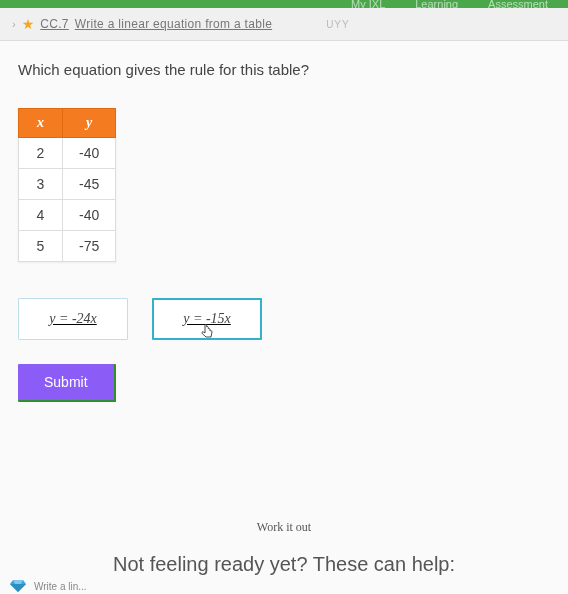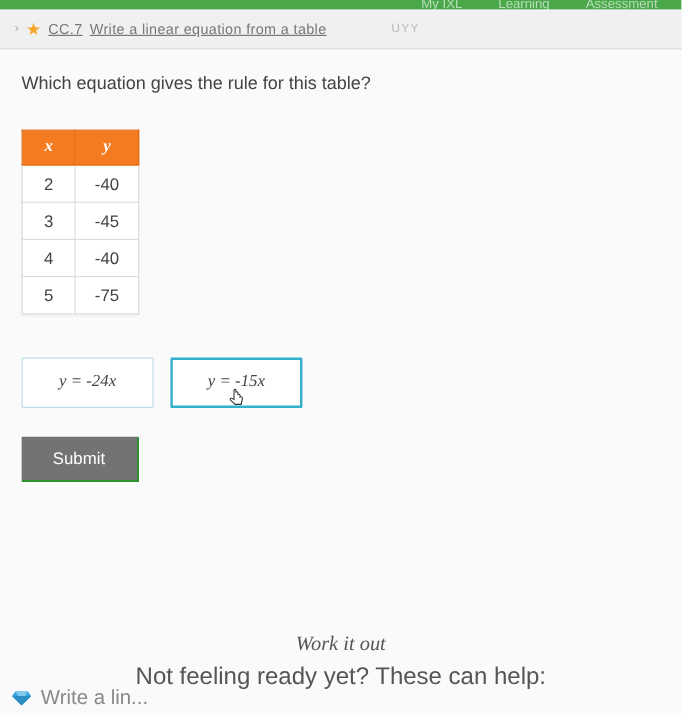--- a/index.html
+++ b/index.html
@@ -64,23 +64,24 @@
     }
     .data-table td {
       background: #fff;
       padding: 7px 16px;
       border: 1px solid #ddd;
       text-align: center;
       color: #444;
     }
     .choices {
       display: flex;
-      gap: 14px;
+      gap: 24px;
       margin-bottom: 24px;
       flex-wrap: nowrap;
+      text-decoration: underline;
     }
     .choice {
       border: 1px solid #bfe0ea;
       background: #fff;
       padding: 12px 16px;
       font-size: 14px;
       color: #444;
       font-style: italic;
       font-family: "Times New Roman", serif;
       cursor: pointer;
@@ -88,56 +89,55 @@
       min-width: 110px;
       text-align: center;
       user-select: none;
       position: relative;
     }
     .choice.selected {
       border: 2px solid #33b0cc;
       padding: 11px 15px;
     }
     .submit-btn {
-      background: #737373;
+      background: #8b5cf6;
       color: #fff;
       border: none;
       border-right: 2px solid #2e8f2e;
       border-bottom: 2px solid #2e8f2e;
       padding: 10px 26px;
       font-size: 14px;
       cursor: pointer;
       border-radius: 1px;
     }
     .help-section {
       position: absolute;
       bottom: 18px;
       left: 0;
       right: 0;
       text-align: center;
     }
     .help-title {
       font-family: "Times New Roman", serif;
-      font-size: 17px;
+      font-size: 12px;
       color: #555;
-      margin-bottom: 6px;
-      font-style: italic;
+      margin-bottom: 18px;
     }
     .help-sub {
       font-size: 20px;
       color: #555;
     }
     .gem-row {
       position: absolute;
       bottom: 2px;
       left: 10px;
       display: flex;
       align-items: center;
       gap: 8px;
-      font-size: 17px;
+      font-size: 10px;
       color: #888;
       justify-content: center;
     }
     .gem {
       width: 16px;
       height: 12px;
       position: relative;
     }
     .gem svg { display:block; }
     .cursor-icon {

